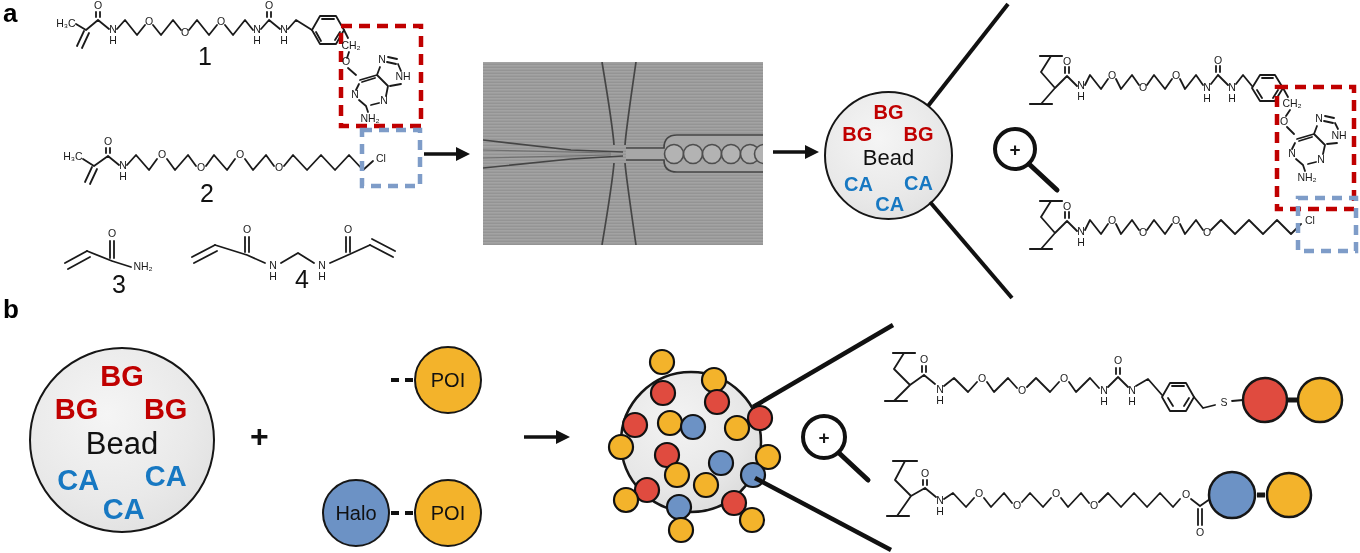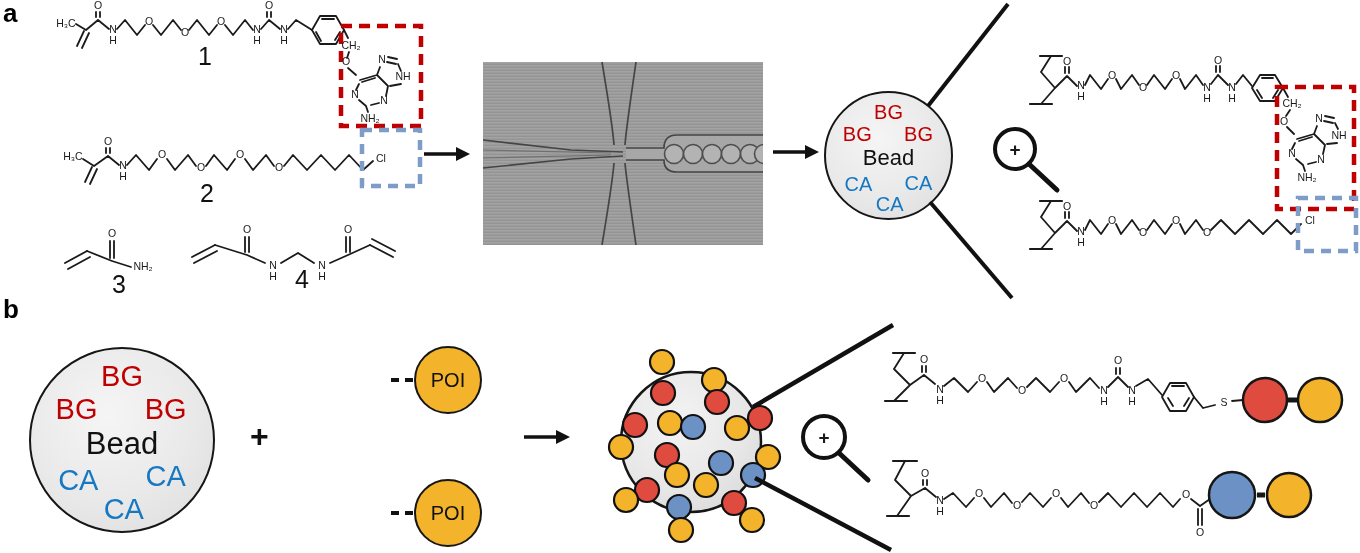--- a/index.html
+++ b/index.html
@@ -13,21 +13,21 @@
 svg{overflow:visible}
 svg text{font-family:"Liberation Sans","DejaVu Sans",sans-serif;font-size:10.5px;fill:#1a1a1a;text-anchor:middle}
 svg text.num{font-size:25px;fill:#111}
 .bond{stroke:#1a1a1a;stroke-width:1.8;fill:none;stroke-linecap:round;stroke-linejoin:round}
 .tick{stroke:#1a1a1a;stroke-width:2.2;fill:none;stroke-linecap:round}
 .dash-red{stroke:var(--box-red);stroke-width:4.5;fill:none;stroke-dasharray:11 7}
 .dash-blue{stroke:var(--box-blue);stroke-width:4.5;fill:none;stroke-dasharray:10 7}
 .panel-label{position:absolute;font-weight:bold;font-size:26px;color:#000;line-height:1}
 .bead{position:absolute;border-radius:50%;border:2.5px solid #161616;box-sizing:border-box;
   background:radial-gradient(circle at 42% 36%,#f5f5f5 0%,#e9e9e9 55%,#dbdbdb 100%)}
-.bead-lab{position:absolute;transform:translate(-50%,-50%);font-weight:normal;white-space:nowrap}
+.bead-lab{position:absolute;transform:translate(-50%,-50%);font-weight:bold;white-space:nowrap}
 .bg{color:var(--bg-red)} .ca{color:var(--ca-blue)}
 .bead-a .bg,.bead-a .ca{font-size:20px}
 .bead-a .nm{font-size:22px;font-weight:normal;color:#111}
 .bead-b .bg,.bead-b .ca{font-size:29px}
 .bead-b .nm{font-size:31px;font-weight:normal;color:#111}
 .pcirc{position:absolute;width:68px;height:68px;border-radius:50%;border:2.5px solid #161616;
   box-sizing:border-box;display:flex;align-items:center;justify-content:center;font-size:20px;color:#111}
 .c-red-bg{background:var(--circle-red)} .c-yellow-bg{background:var(--circle-yellow)} .c-blue-bg{background:var(--circle-blue)}
 .c-red{fill:var(--circle-red)} .c-yellow{fill:var(--circle-yellow)} .c-blue{fill:var(--circle-blue)}
 circle.dot{stroke:#111;stroke-width:2.2}
@@ -229,20 +229,23 @@
     <span class="bead-lab ca" style="left:26%;top:72%">CA</span>
     <span class="bead-lab ca" style="left:74%;top:70%">CA</span>
     <span class="bead-lab ca" style="left:51%;top:88%">CA</span>
   </div>
 
   <div class="plus-big" style="left:250px;top:418px">+</div>
 
   <div class="pcirc c-yellow-bg" style="left:414px;top:346px">
     <span>POI</span>
   </div>
+  <div class="pcirc c-blue-bg" style="left:322px;top:479px">
+    <span>Halo</span>
+  </div>
   <div class="pcirc c-yellow-bg" style="left:414px;top:479px">
     <span>POI</span>
   </div>
 
   <svg class="abs" style="left:595px;top:345px" width="205" height="208" viewBox="0 0 205 208">
     <defs>
       <radialGradient id="gradBead2" cx="40%" cy="35%" r="75%">
         <stop offset="0" stop-color="#f3f3f3"></stop>
           <stop offset="0.65" stop-color="#e7e7e7"></stop>
           <stop offset="1" stop-color="#d9d9d9"></stop>

